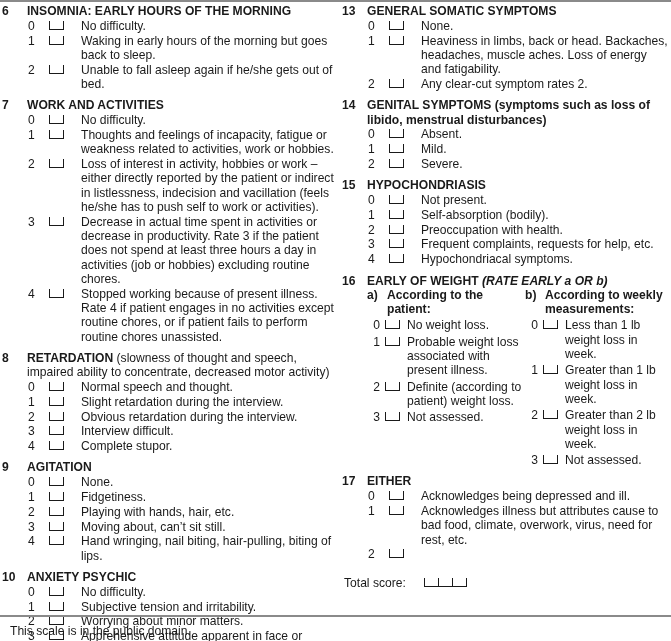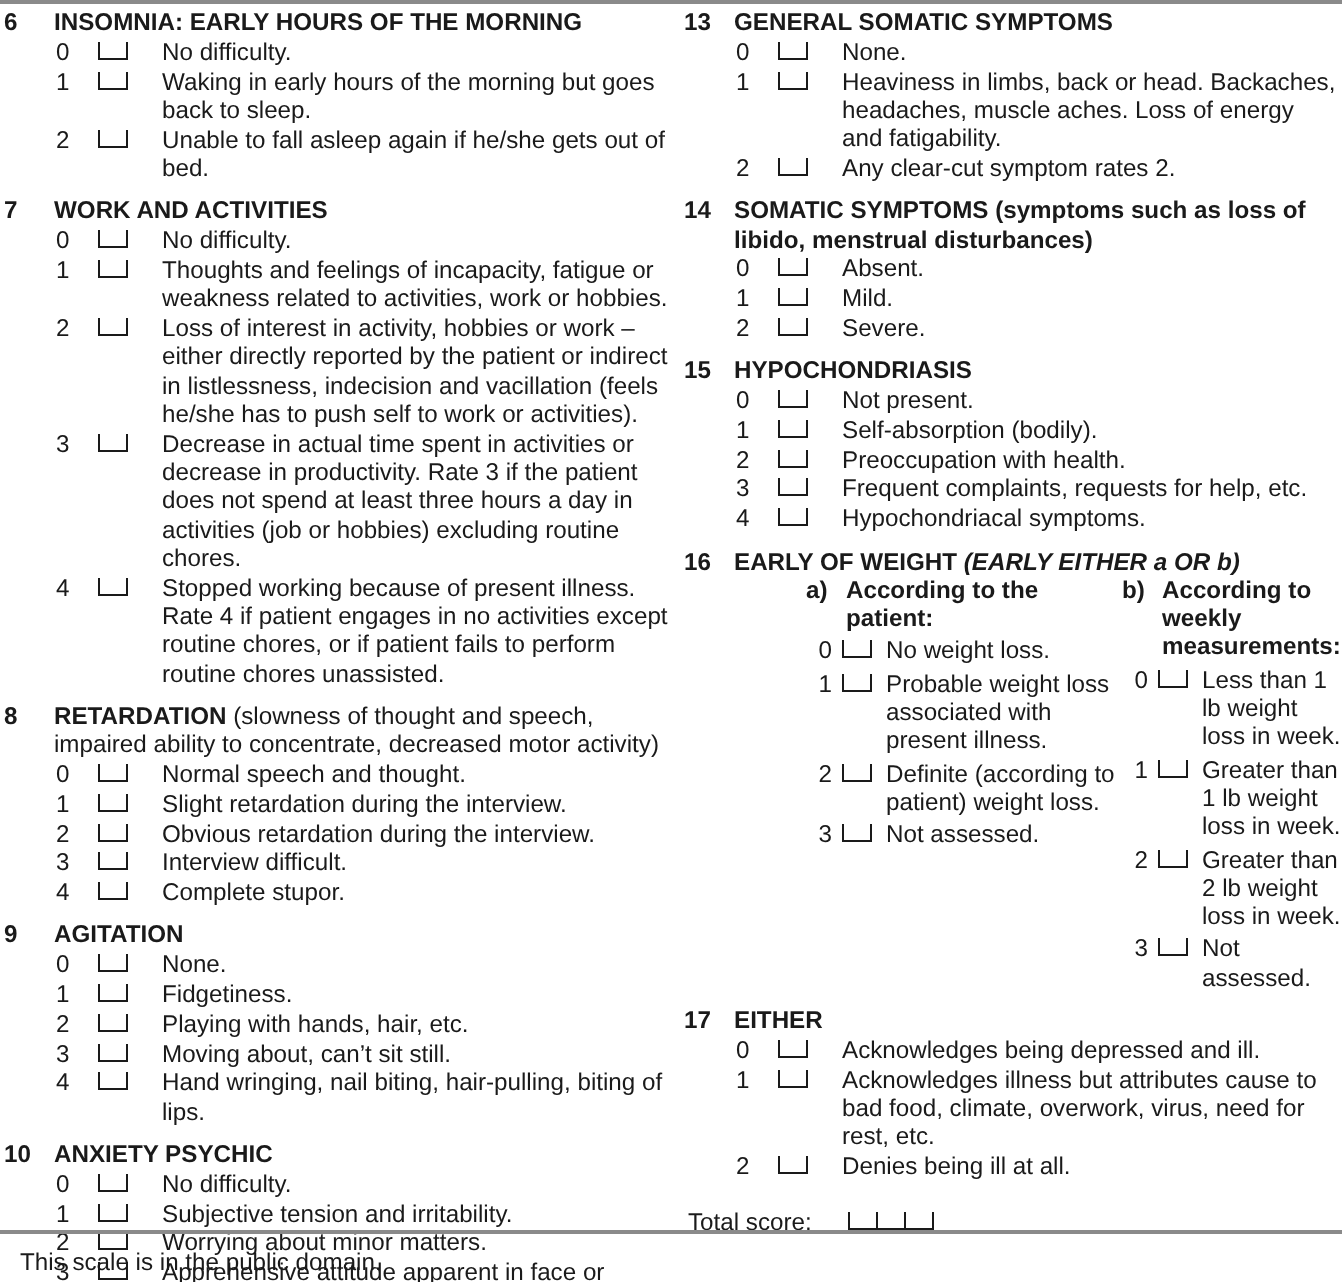--- a/index.html
+++ b/index.html
@@ -138,21 +138,21 @@
   .opt-text {
     flex: 1 1 auto;
     padding-left: 10px;
   }
 
   
   .subcols {
     display: flex;
     padding-left: 25px;
   }
-  .subcol-a { width: 158px; flex: 0 0 158px; margin-left: 36px; }
+  .subcol-a { width: 158px; flex: 0 0 158px; }
   .subcol-b { width: 150px; flex: 1 1 auto; }
   .sub-head {
     font-size: 12.1px;
     line-height: 14.3px;
     font-weight: bold;
     padding-left: 20px;
     text-indent: -20px;
   }
   .sub-head .lbl { display: inline-block; width: 20px; text-indent: 0; }
   .opt-tight {
@@ -443,21 +443,21 @@
             <span class="opt-box">
                 <span class="bx"></span>
               </span>
             <span class="opt-text">Any clear-cut symptom rates 2.</span>
           </div>
         </div>
       </div>
 
       <div class="item">
         <div class="item-head">
-          <span class="item-num">14</span><span>SOMATIC SYMPTOMS</span><span class="item-qual-bold"> (symptoms such as loss of libido, menstrual disturbances)</span>
+          <span class="item-num">14</span><span>GENITAL SYMPTOMS</span><span class="item-qual-bold"> (symptoms such as loss of libido, menstrual disturbances)</span>
         </div>
         <div class="options">
           <div class="opt">
             <span class="opt-score">0</span>
             <span class="opt-box">
                 <span class="bx"></span>
               </span>
             <span class="opt-text">Absent.</span>
           </div>
           <div class="opt">
@@ -515,21 +515,21 @@
             <span class="opt-box">
                 <span class="bx"></span>
               </span>
             <span class="opt-text">Hypochondriacal symptoms.</span>
           </div>
         </div>
       </div>
 
       <div class="item">
         <div class="item-head">
-          <span class="item-num">16</span><span>EARLY OF WEIGHT</span><span class="item-qual-italic"> (EARLY EITHER a OR b)</span>
+          <span class="item-num">16</span><span>EARLY OF WEIGHT</span><span class="item-qual-italic"> (RATE EARLY a OR b)</span>
         </div>
         <div class="subcols">
 
           <div class="subcol-a">
             <div class="sub-head">
               <span class="lbl">a)</span><span>According to the patient:</span>
             </div>
             <div class="opt-tight">
               <span class="opt-score">0</span>
               <span class="opt-box">
@@ -614,21 +614,20 @@
             <span class="opt-box">
                 <span class="bx"></span>
               </span>
             <span class="opt-text">Acknowledges illness but attributes cause to bad food, climate, overwork, virus, need for rest, etc.</span>
           </div>
           <div class="opt">
             <span class="opt-score">2</span>
             <span class="opt-box">
                 <span class="bx"></span>
               </span>
-            <span class="opt-text">Denies being ill at all.</span>
           </div>
         </div>
       </div>
 
       <div class="total">
         <span class="total-label">Total score:</span>
         <span class="total-boxes">
           <span class="bx3 b1"></span>
           <span class="bx3 b2"></span>
           <span class="bx3 b3"></span>

